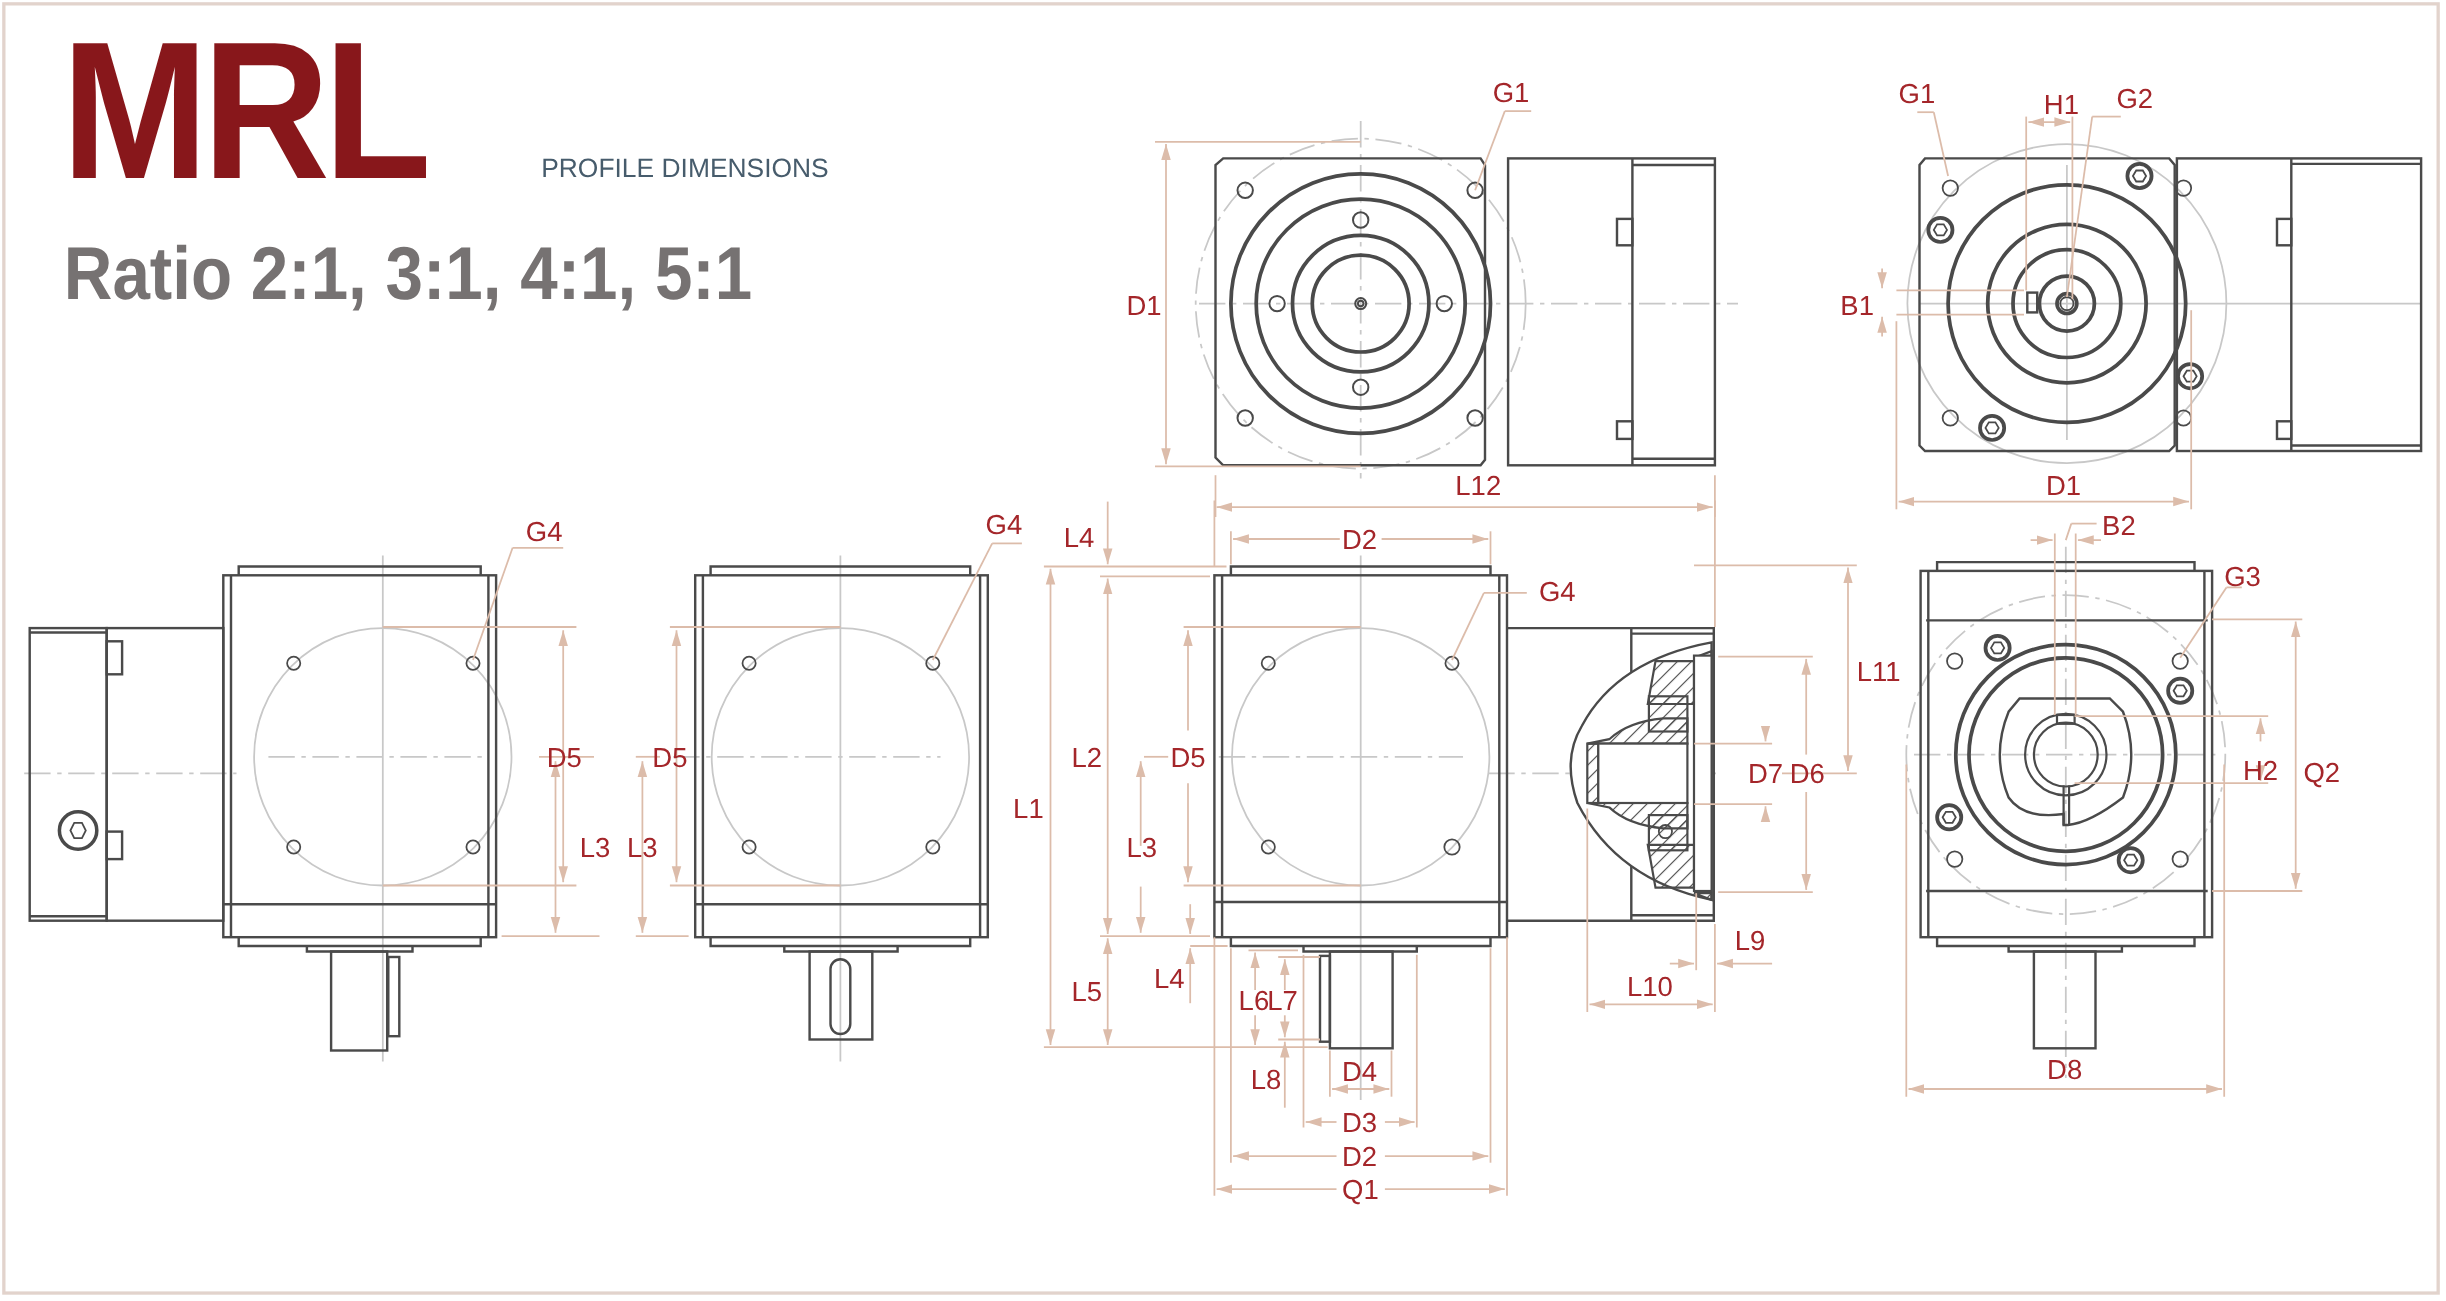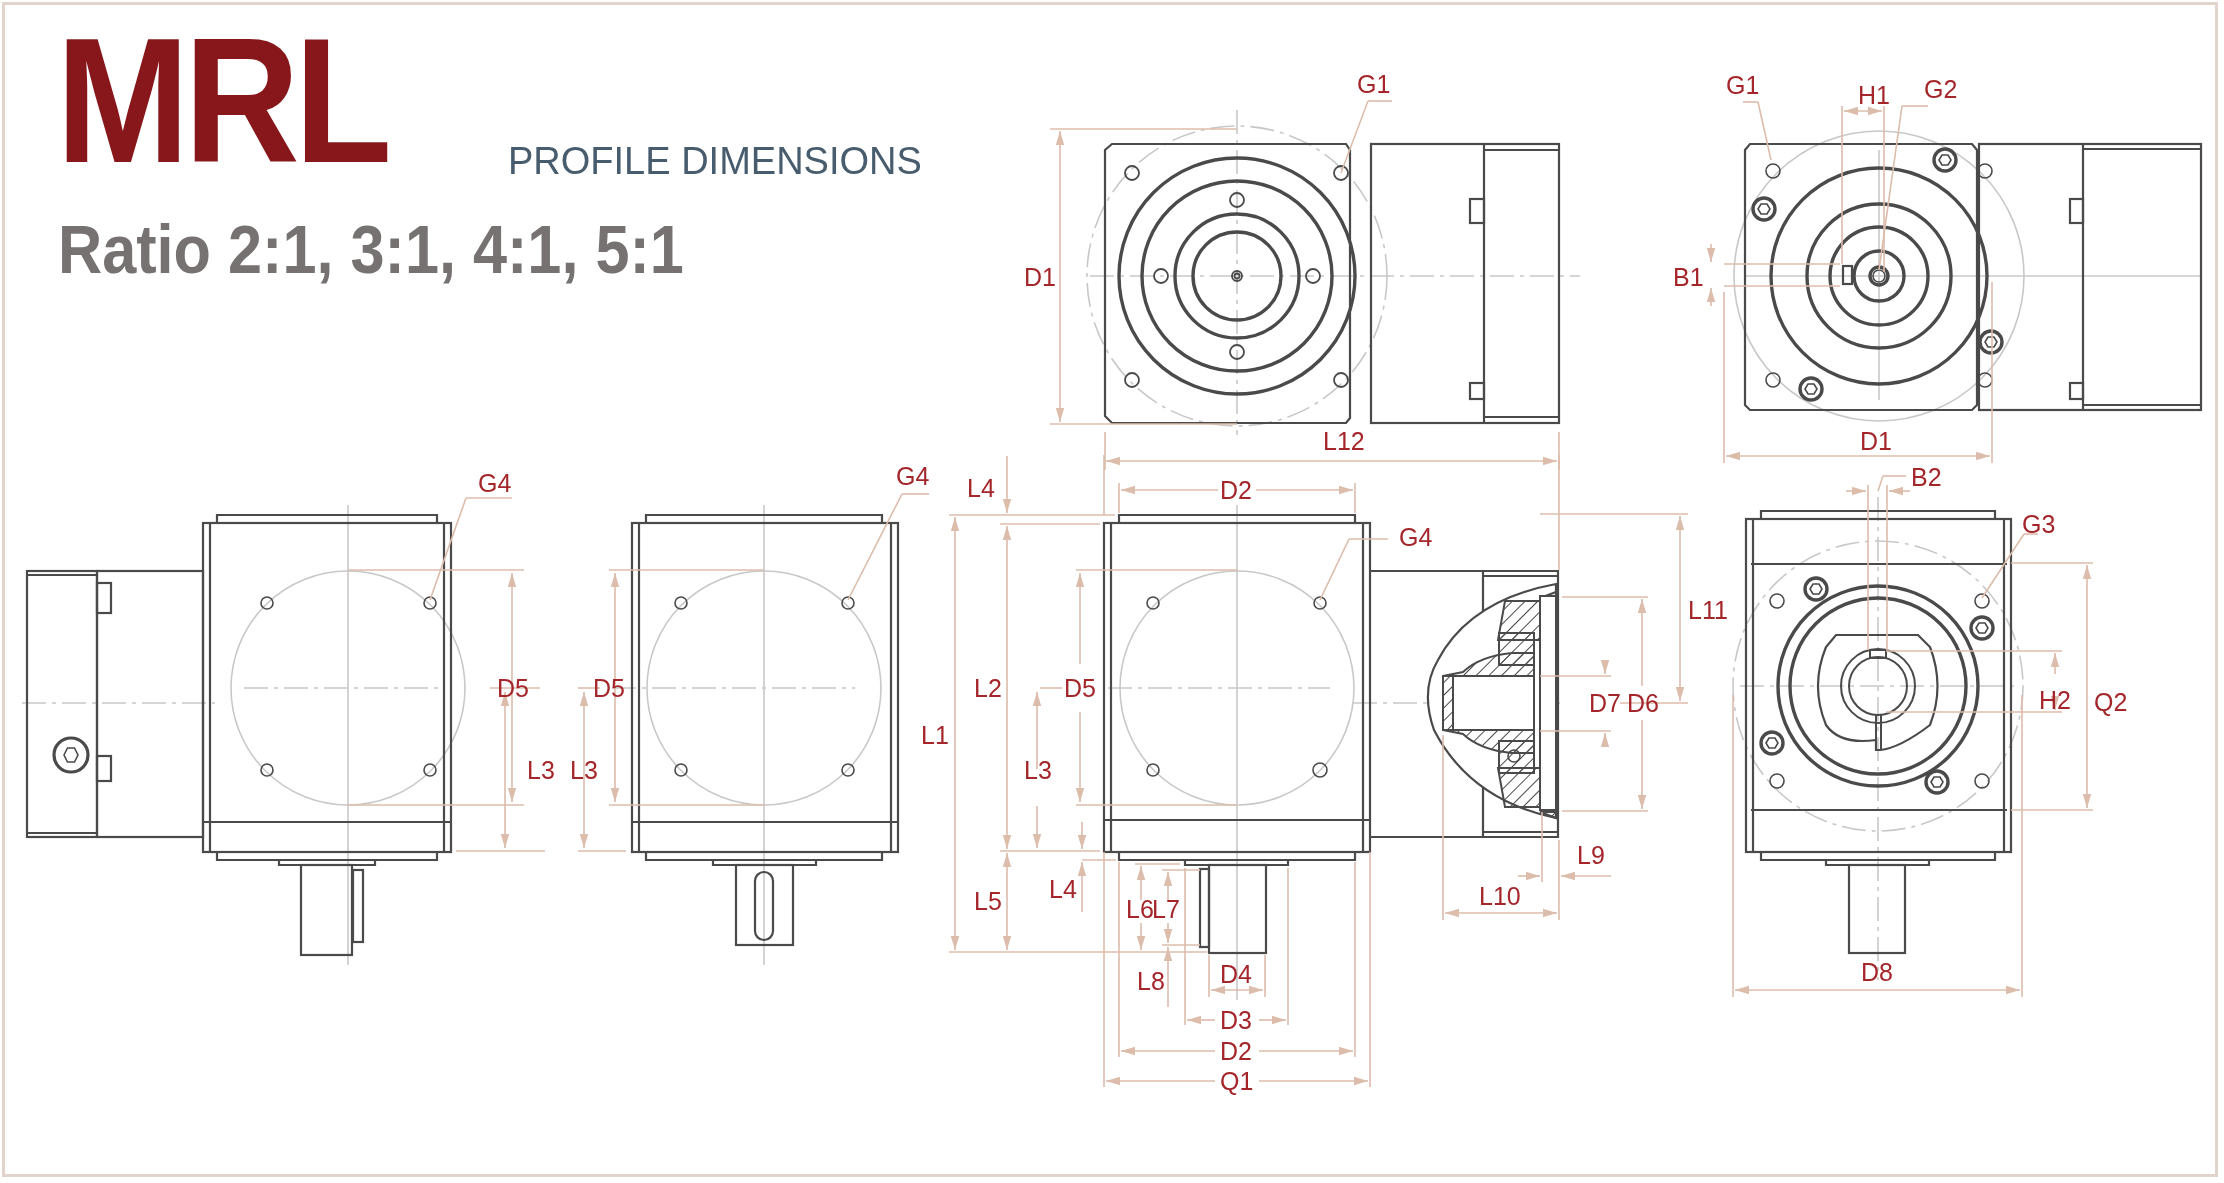--- a/index.html
+++ b/index.html
@@ -1,19 +1,19 @@
 <!DOCTYPE html>
 <html><head>
 <meta charset="utf-8">
 <style>
   html, body { margin: 0; padding: 0; background: #ffffff; }
   body { width: 2224px; height: 1183px; position: relative; overflow: hidden; font-family: "Liberation Sans", sans-serif; }
   .frame { position: absolute; left: 2px; top: 2px; width: 2216px; height: 1175px; border: 3px solid #e2d3cc; box-sizing: border-box; }
   .title { position: absolute; left: 56px; top: 12px; font-family: "Liberation Sans", sans-serif; font-weight: 700; font-size: 178px; letter-spacing: -6px; color: #88171b; line-height: 1; transform: scaleX(0.9); transform-origin: left top; }
-  .subtitle { position: absolute; left: 508px; top: 140px; font-size: 38px; color: #475c6c; letter-spacing: 0px; }
+  .subtitle { position: absolute; left: 492px; top: 140px; font-size: 24px; color: #475c6c; letter-spacing: 0px; }
   .ratio { position: absolute; left: 58px; top: 210px; font-size: 68px; font-weight: 700; color: #767272; transform: scaleX(0.9); transform-origin: left top; }
   svg.drawing { position: absolute; left: 0; top: 0; }
   .lbl { font-family: "Liberation Sans", sans-serif; font-size: 25px; fill: #a4262a; }
 </style>
 </head>
 <body>
 
 <div class="frame"></div>
 <div class="title">MRL</div>
 <div class="subtitle">PROFILE DIMENSIONS</div>

